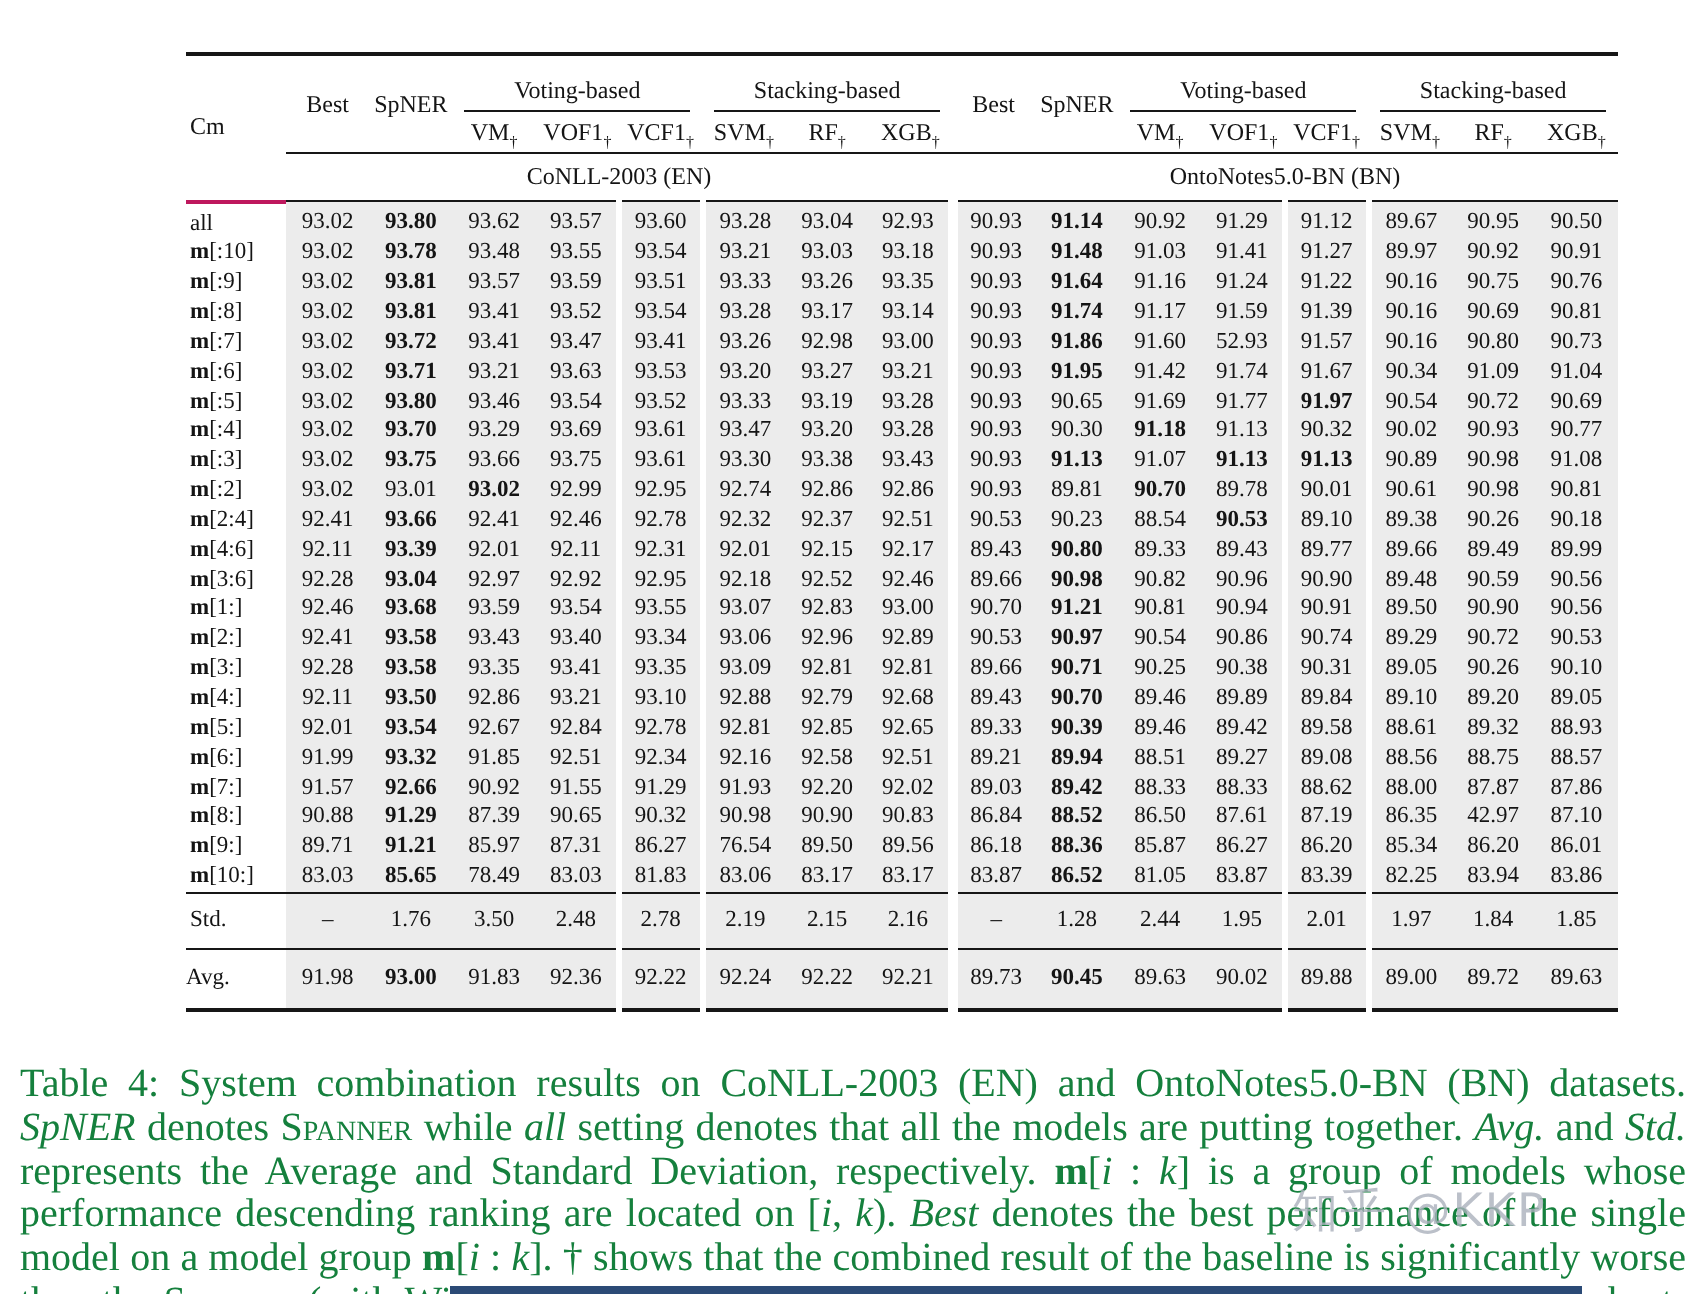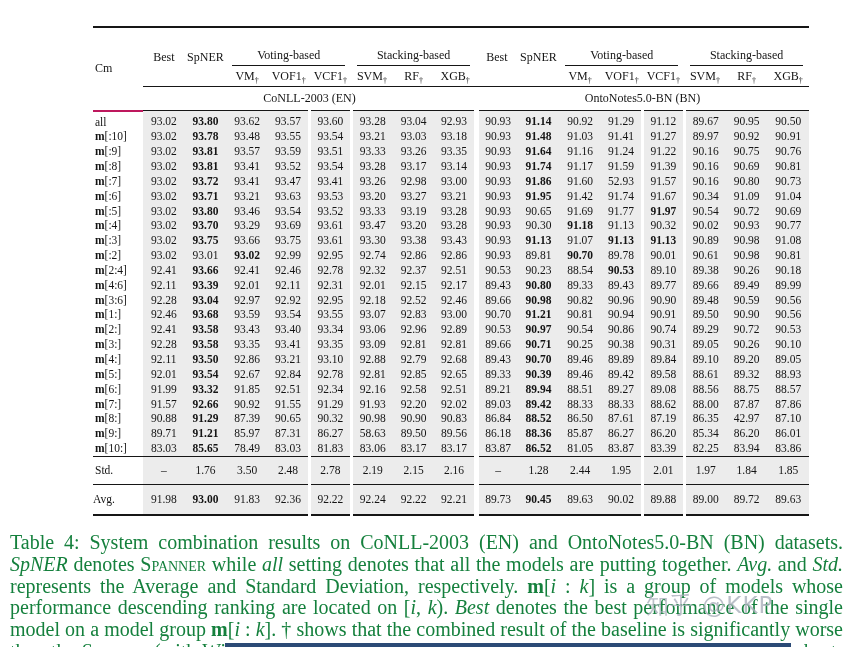--- a/index.html
+++ b/index.html
@@ -9,21 +9,21 @@
     font-family:"Liberation Serif", serif;
   }
   
   .tablewrap{position:absolute;left:93px;top:26px}
   table{border-collapse:collapse;table-layout:fixed;width:716px;font-size:11.5px;color:#141414}
   col.lblcol{width:50px}
   th,td{font-weight:normal;padding:0;white-space:nowrap;overflow:visible;text-align:center}
   thead th{font-size:12px;background:#fff}
   thead tr.r1 th{border-top:2px solid #161616}
   th.corner{text-align:left;vertical-align:middle;padding-left:2px;border-bottom:2px solid #be185d}
-  th.group span{display:block;margin:0 6px;padding:20px 0 2px 0;border-bottom:1px solid #161616}
+  th.group span{display:block;margin:0 6px;padding:10px 0 2px 0;border-bottom:1px solid #161616}
   th.base{border-bottom:1px solid #161616;vertical-align:middle}
   tr.r2 th{border-bottom:1px solid #161616;padding:3px 0 2px 0}
   th.dataset{border-bottom:1px solid #161616;padding:4px 0 4px 0}
   sub.dg{font-size:8px;line-height:0}
   tbody td{height:14.85px;line-height:14.85px}
   td.lbl{text-align:left;padding-left:2px;background:#fff}
   td.data{background:#ececec}
   td.g{border-left:3px solid #fff}
   td.gd{border-left:5px solid #fff}
   tr.first td{padding-top:3px}
@@ -512,21 +512,21 @@
           <td class="data">42.97</td>
           <td class="data">87.10</td>
         </tr>
         <tr>
           <td class="lbl"><b>m</b>[9:]</td>
           <td class="data">89.71</td>
           <td class="data"><b>91.21</b></td>
           <td class="data">85.97</td>
           <td class="data">87.31</td>
           <td class="data g">86.27</td>
-          <td class="data g">58.63</td>
+          <td class="data g">76.54</td>
           <td class="data">89.50</td>
           <td class="data">89.56</td>
           <td class="data gd">86.18</td>
           <td class="data"><b>88.36</b></td>
           <td class="data">85.87</td>
           <td class="data">86.27</td>
           <td class="data g">86.20</td>
           <td class="data g">85.34</td>
           <td class="data">86.20</td>
           <td class="data">86.01</td>

